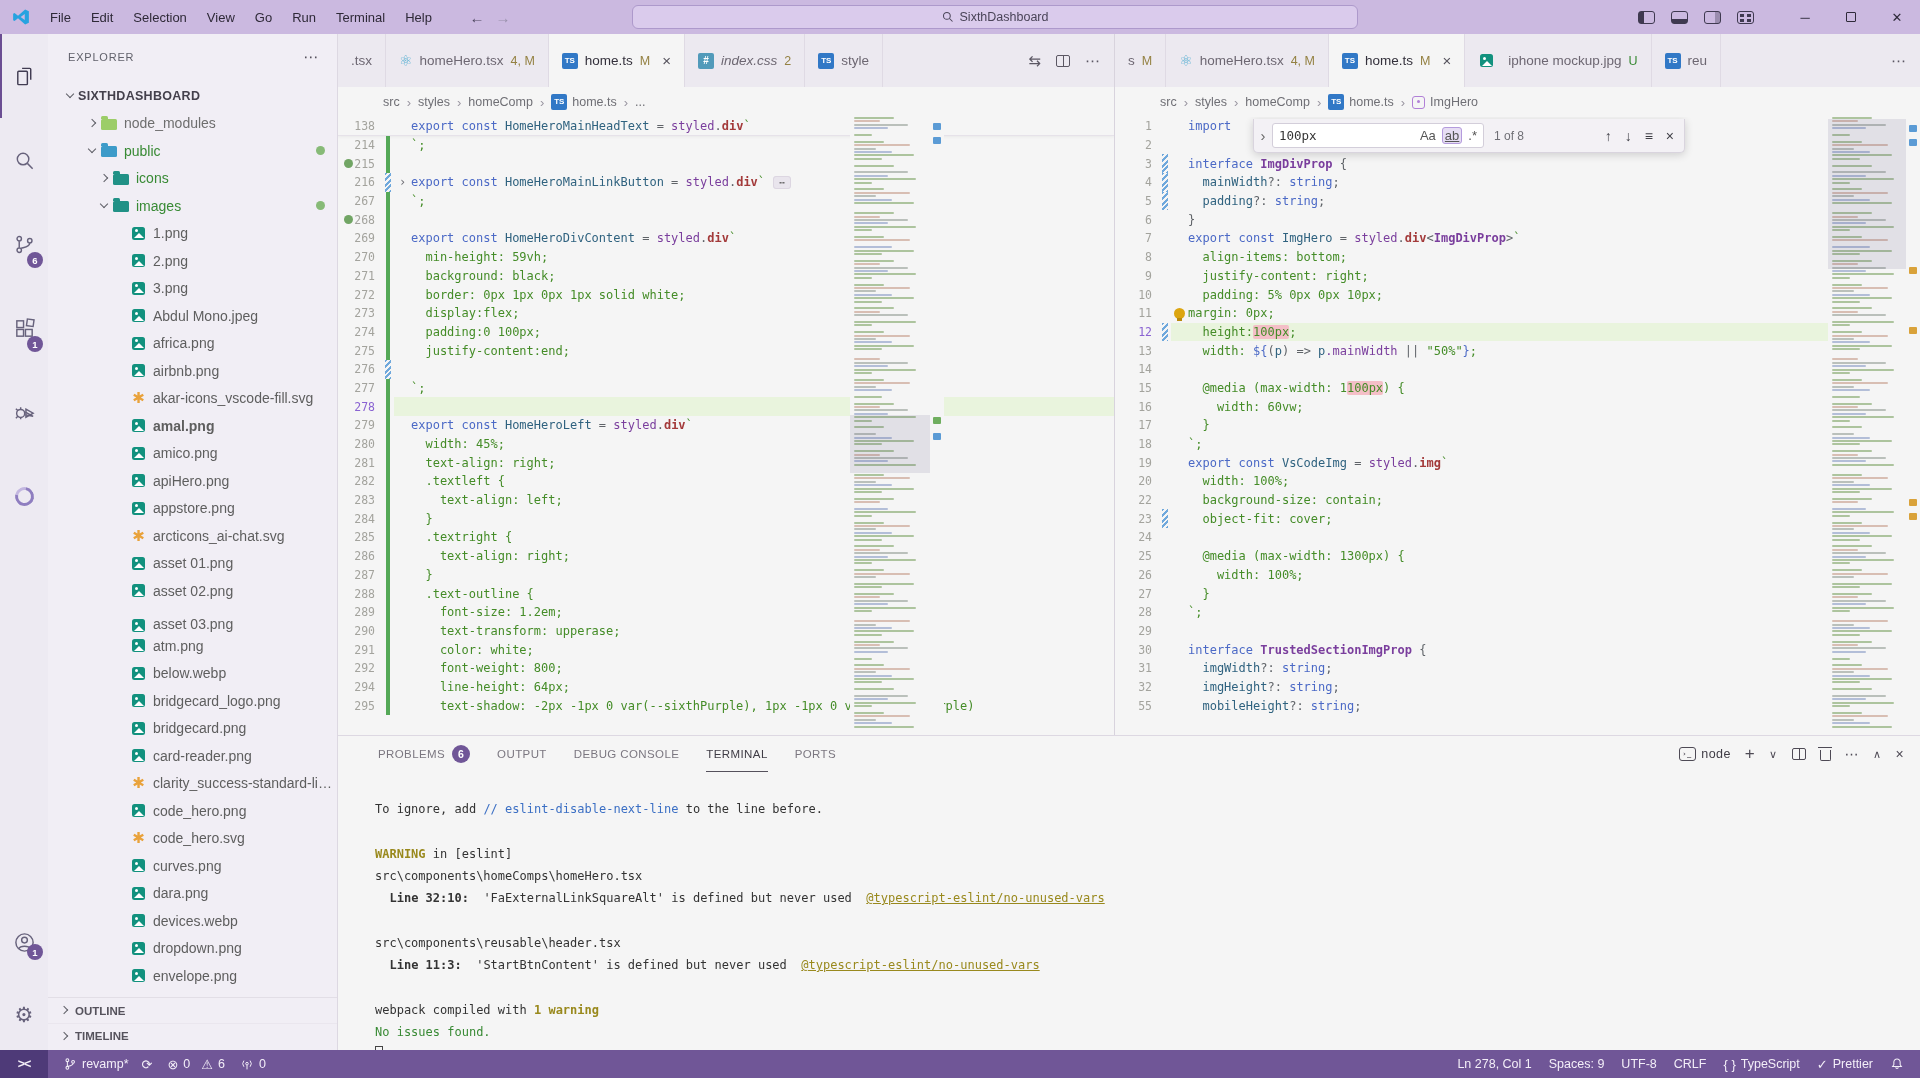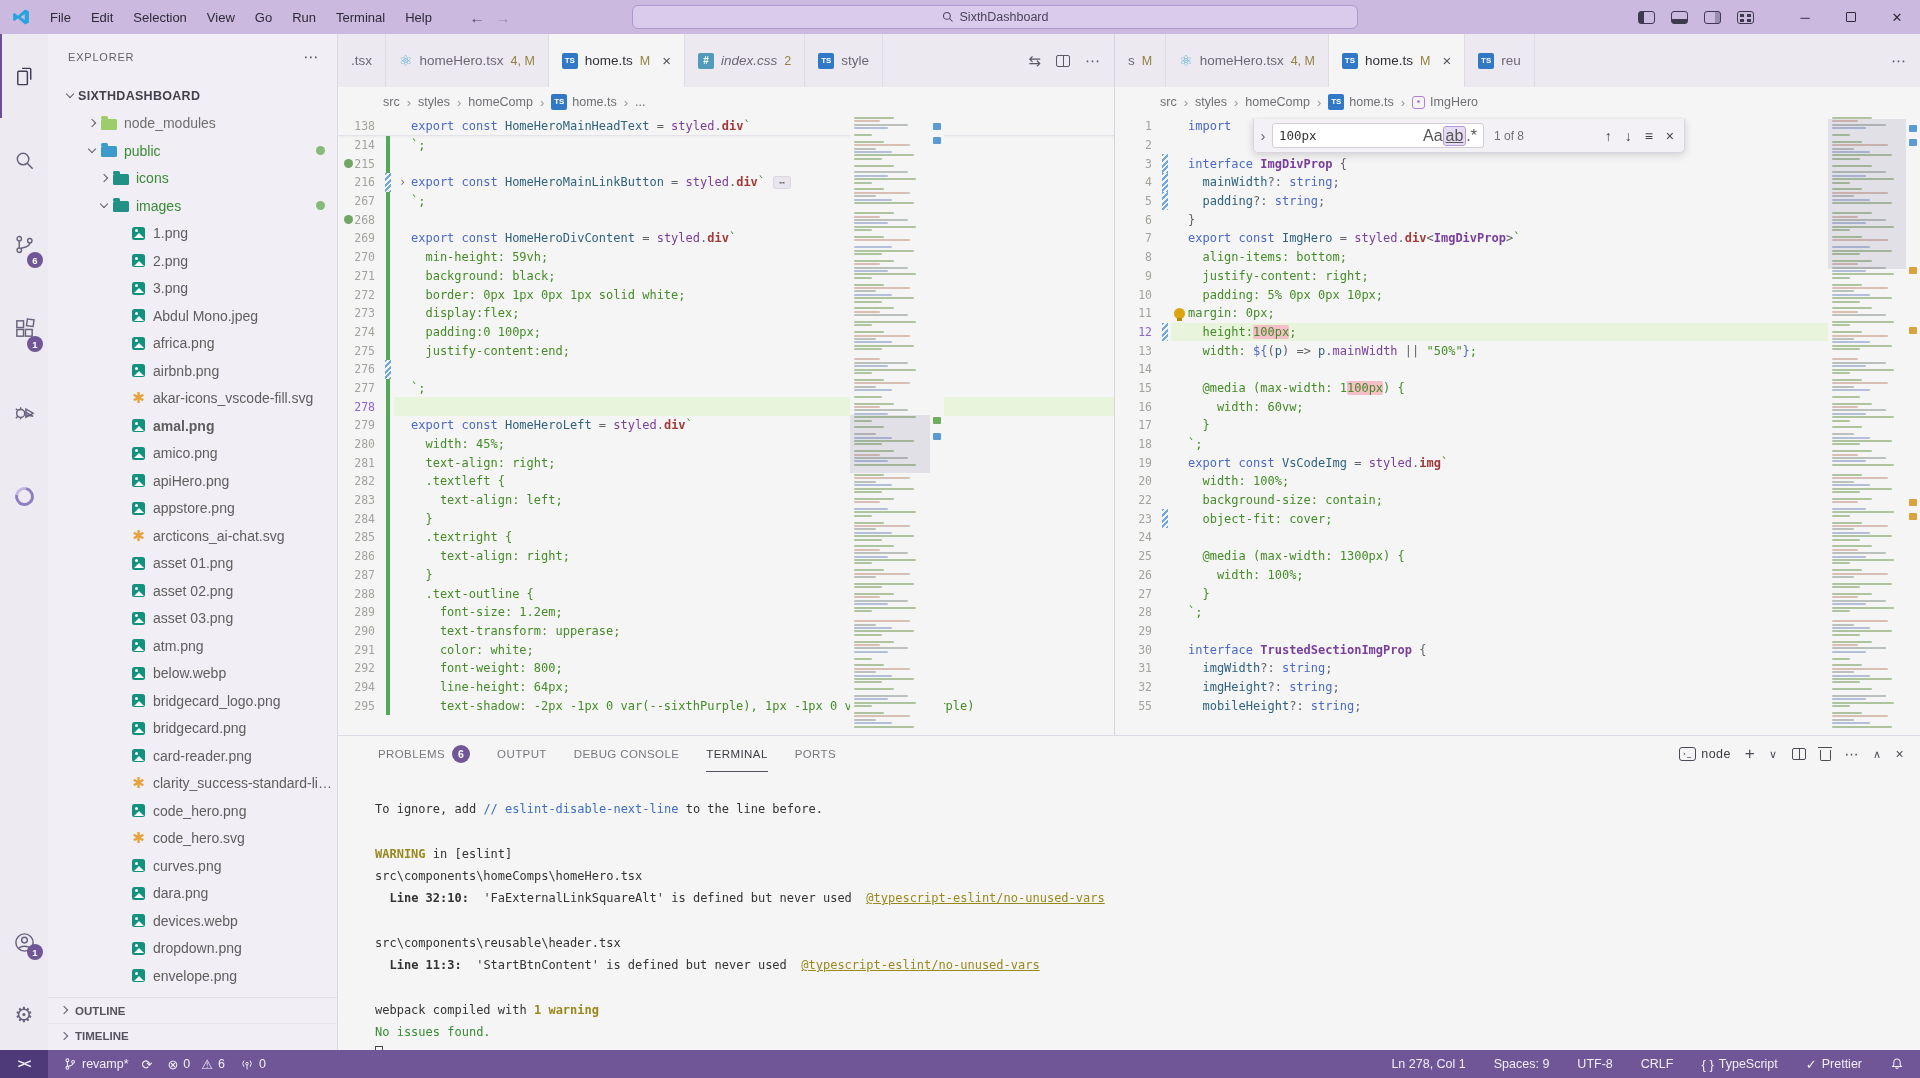--- a/index.html
+++ b/index.html
@@ -98,21 +98,21 @@
   .mmslider{position:absolute;left:0;right:0;background:rgba(95,82,130,.13)}
   .mbar{position:absolute;height:2px;border-radius:1px}
   .scrollcol{position:absolute;top:0;bottom:0;width:14px;z-index:11;background:#F5F5F5}
   .sc1{left:592px}.sc2{right:0}
   .rmark{position:absolute;left:2.5px;width:8px;height:7px;border-radius:1px}
   
   .findw{position:absolute;top:2px;left:138px;width:432px;height:34px;background:#F3F1F5;border:1px solid #D9D4DE;border-top:none;border-radius:0 0 5px 5px;box-shadow:0 2px 8px rgba(0,0,0,.16);display:flex;align-items:center;z-index:30;font-family:"Liberation Sans",sans-serif}
   .fw-col{width:18px;text-align:center;color:#666;font-size:15px;flex:none}
   .fw-input{width:212px;height:25px;background:#fff;border:1px solid #D3CEDA;border-radius:3px;display:flex;align-items:center;padding:0 6px;flex:none}
   .fw-q{flex:1;font-family:"DejaVu Sans Mono",monospace;font-size:12.5px;color:#333}
-  .fw-t{font-size:16px;color:#555;}
+  .fw-t{font-size:13px;color:#555;margin-left:6px}
   .fw-t.word{text-decoration:underline;background:#E6DDF3;border:1px solid #B49BDD;border-radius:3px;padding:0 2px}
   .fw-count{margin-left:10px;font-size:12px;color:#6F6F75;white-space:nowrap}
   .fw-icons{margin-left:auto;display:flex;gap:13px;padding-right:10px;color:#3F3F46;font-size:14px}
   
   .panel{flex:1;display:flex;flex-direction:column;background:#F5F5F5;border-top:1px solid #DDD8E2;min-height:0}
   .panel-header{height:36px;display:flex;align-items:center;padding:0 16px 0 40px;font-size:11.5px;letter-spacing:.4px;color:#7B7780;flex:none}
   .ptab{margin-right:27px;height:36px;display:flex;align-items:center;gap:7px;border-bottom:1.5px solid transparent}
   .ptab.active{color:#3F3C45;border-bottom-color:#55515C}
   .pbadge{width:18px;height:18px;border-radius:50%;background:#705697;color:#fff;font-size:10.5px;display:flex;align-items:center;justify-content:center;font-weight:700}
   .panel-actions{margin-left:auto;display:flex;align-items:center;gap:14px;color:#4E4A55;font-size:14px}
@@ -124,21 +124,21 @@
   .ic-trash::before{content:"";position:absolute;top:-3px;left:-2.5px;right:-2.5px;height:1.2px;background:currentColor}
   .term{flex:1;padding-top:26px;padding-left:37px;font-family:"DejaVu Sans Mono",monospace;font-size:12px;color:#333;overflow:hidden}
   .tl{height:22.3px;display:flex;align-items:center;white-space:pre}
   .b{color:#3B6FC4}.yb{color:#99891D;font-weight:700}.lk{color:#99891D;text-decoration:underline}.g{color:#388A34}.tb{font-weight:700}.t{color:#333}
   .cursor{display:inline-block;width:8px;height:16px;border:1.3px solid #444}
   
   .statusbar{position:absolute;bottom:0;left:0;right:0;height:28px;background:#705697;color:#F3EEF8;display:flex;align-items:center;font-size:12.5px;z-index:60}
   .sb-remote{width:48px;height:100%;background:#4E3A78;display:flex;align-items:center;justify-content:center;font-weight:700;letter-spacing:-1px;flex:none}
   .sb-item{display:flex;align-items:center;gap:5px;margin-left:15px;white-space:nowrap}
   .sb-right{margin-left:auto;display:flex;align-items:center;gap:16px;padding-right:16px}
-  .sb-right .sb-item{margin-left:12px}
+  .sb-right .sb-item{margin-left:1px}
   .sb-ico{font-size:13px}
 </style>
 </head>
 <body>
 
 <div class="titlebar">
   <span class="tb-logo">
     <svg width="18" height="18" viewBox="0 0 24 24">
         <path fill="#27A3E0" d="M17.5 2 8 10.2 3.4 6.7 1.5 7.7v8.6l1.9 1 4.6-3.5 9.5 8.2 5-2.4V4.4L17.5 2zM17 8v8l-5.5-4L17 8z"></path>
       </svg>
@@ -316,21 +316,21 @@
           <span class="lbl ">arcticons_ai-chat.svg</span>
         </div>
         <div class="trow" style="padding-left: 82px;">
           <span class="iico"></span>
           <span class="lbl ">asset 01.png</span>
         </div>
         <div class="trow" style="padding-left: 82px;">
           <span class="iico"></span>
           <span class="lbl ">asset 02.png</span>
         </div>
-        <div class="trow" style="padding-left: 82px;">
+        <div class="trow" style="padding-left: 82px; align-items: flex-end;">
           <span class="iico"></span>
           <span class="lbl ">asset 03.png</span>
         </div>
         <div class="trow" style="padding-left: 82px;">
           <span class="iico"></span>
           <span class="lbl ">atm.png</span>
         </div>
         <div class="trow" style="padding-left: 82px;">
           <span class="iico"></span>
           <span class="lbl ">below.webp</span>
@@ -810,20 +810,25 @@
                 <span class="tlbl">homeHero.tsx</span>
                 <span class="badge-gold">4, M</span>
               </div>
               <div class="tab active">
                 <span class="tsico">TS</span>
                 <span class="tlbl">home.ts</span>
                 <span class="badge-gold">M</span>
                 <span class="tclose">×</span>
               </div>
               <div class="tab">
+                <span class="iico"></span>
+                <span class="tlbl">iphone mockup.jpg</span>
+                <span class="badge-green">U</span>
+              </div>
+              <div class="tab">
                 <span class="tsico">TS</span>
                 <span class="tlbl">reu</span>
               </div>
             </div>
           <div class="tab-actions">
             <span>⋯</span>
           </div>
         </div>
         <div class="breadcrumb" id="bc2">
             <span class="bc-item">

